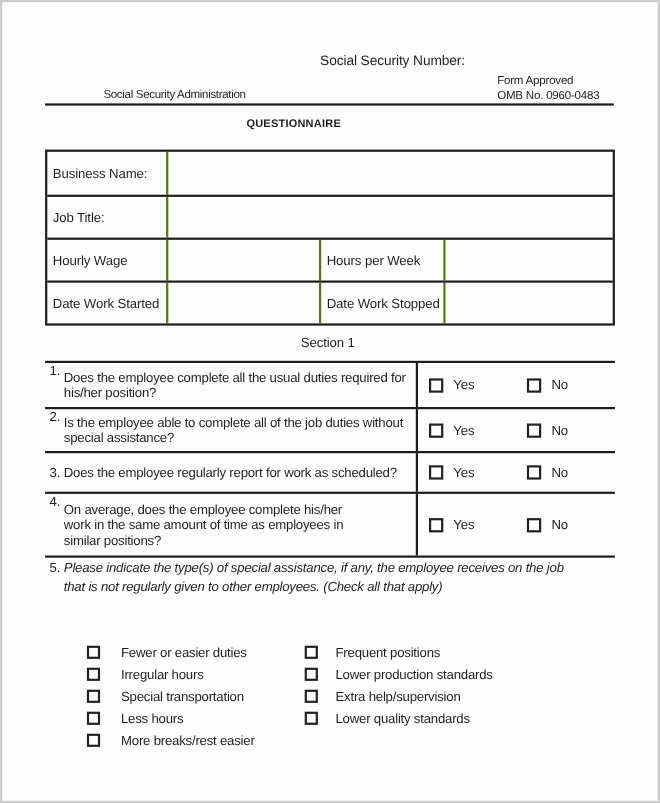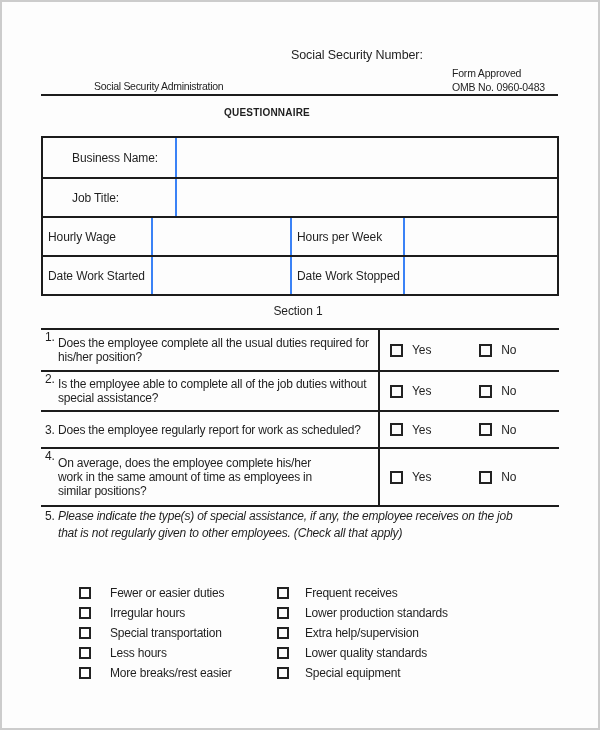--- a/index.html
+++ b/index.html
@@ -27,25 +27,25 @@
 
   
   .info-table {
     left:39px; top:134px; width:518px; height:160px;
     box-sizing:border-box;
     border:2px solid #1c1c1c;
     display:grid;
     grid-template-rows:repeat(4, 1fr);
   }
   .i-row { display:grid; }
-  .i-row.cols2 { grid-template-columns:108px 1fr;padding-left:24px; }
+  .i-row.cols2 { grid-template-columns:108px 1fr; }
   .i-row.cols4 { grid-template-columns:108px 139px 113px 1fr; }
   .i-row + .i-row { border-top:2px solid #1c1c1c; }
   .i-cell { display:flex; align-items:center; padding-left:5px; box-sizing:border-box; }
-  .i-cell + .i-cell { border-left:2px solid #3b82f6; }
+  .i-cell + .i-cell { border-left:2px solid #4d7c0f; }
 
   .section-title { left:0; top:302px; width:592px; text-align:center; font-weight:normal; font-size:12px; }
 
   
   .q-table {
     left:39px; top:326px; width:518px;
     box-sizing:border-box;
     border-top:2px solid #1c1c1c;
     border-bottom:2px solid #1c1c1c;
   }
@@ -223,21 +223,21 @@
 
   <div class="abs options">
 
     <div class="opt-row">
       <span class="opt-group opt-left">
         <span class="chk2"></span>
         <span class="opt-label">Fewer or easier duties</span>
       </span>
       <span class="opt-group opt-right">
         <span class="chk2"></span>
-        <span class="opt-label">Frequent receives</span>
+        <span class="opt-label">Frequent positions</span>
       </span>
     </div>
 
     <div class="opt-row">
       <span class="opt-group opt-left">
         <span class="chk2"></span>
         <span class="opt-label">Irregular hours</span>
       </span>
       <span class="opt-group opt-right">
         <span class="chk2"></span>
@@ -265,21 +265,17 @@
         <span class="chk2"></span>
         <span class="opt-label">Lower quality standards</span>
       </span>
     </div>
 
     <div class="opt-row">
       <span class="opt-group opt-left">
         <span class="chk2"></span>
         <span class="opt-label">More breaks/rest easier</span>
       </span>
-      <span class="opt-group opt-right">
-        <span class="chk2"></span>
-        <span class="opt-label">Special equipment</span>
-      </span>
     </div>
 
   </div>
 
 </div>
 
 </body></html>

